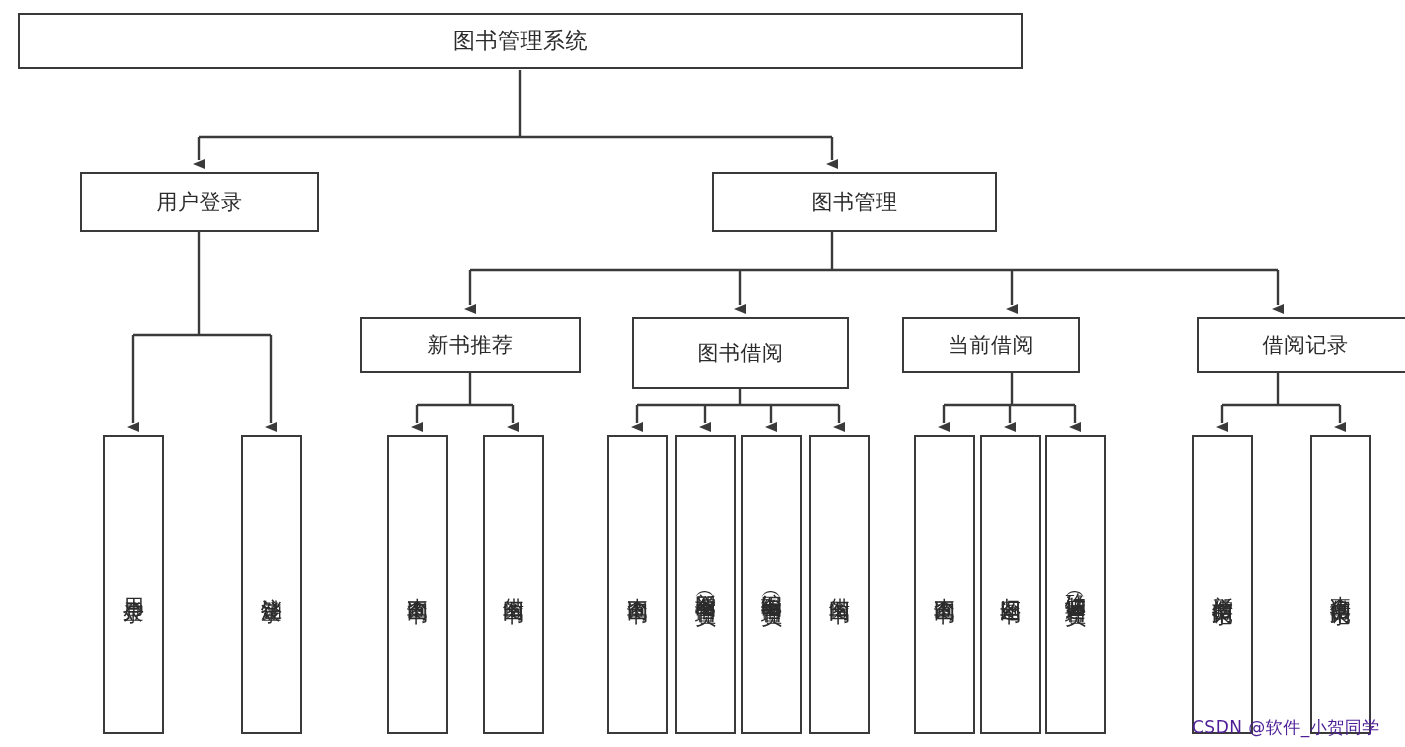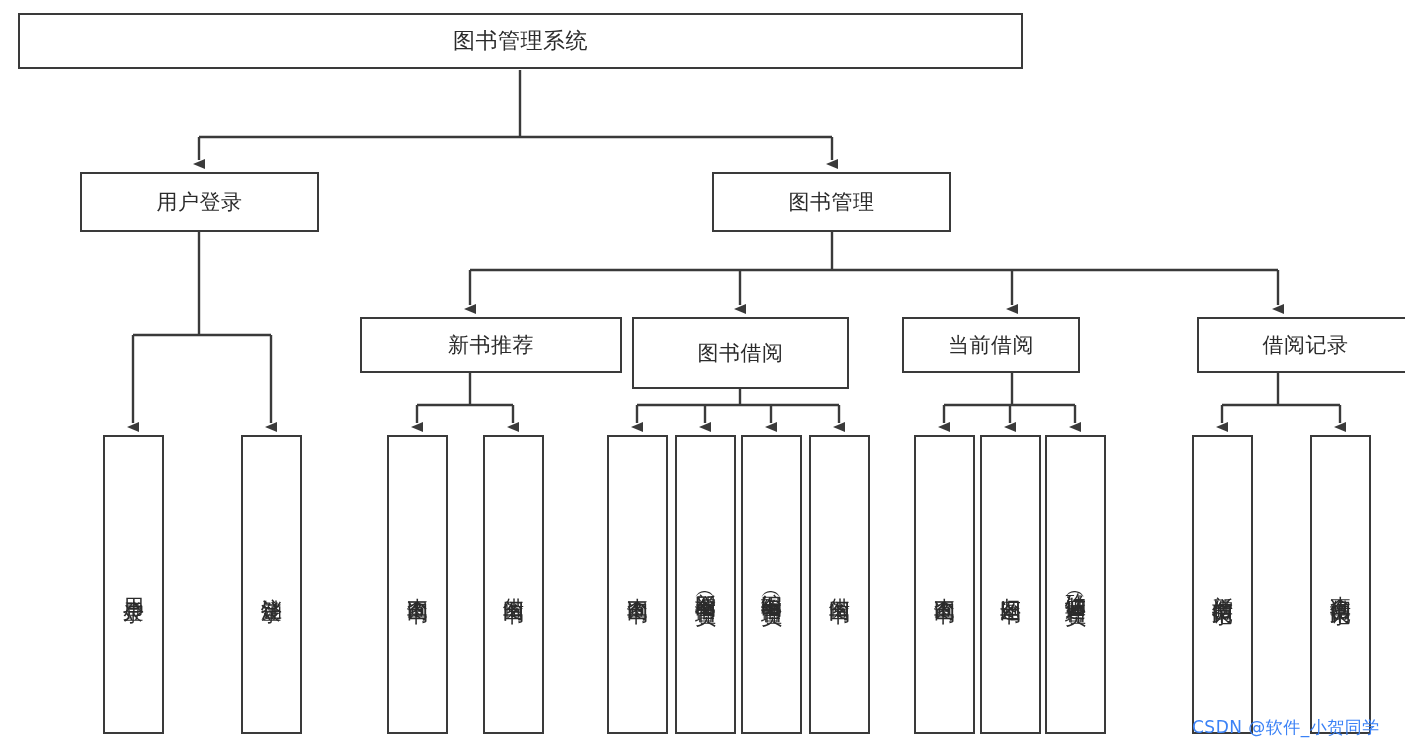--- a/index.html
+++ b/index.html
@@ -56,21 +56,21 @@
   }
   .node.vertical .node-label {
     writing-mode: vertical-rl;
     text-orientation: upright;
     font-size: 21px;
     letter-spacing: 2px;
     line-height: 1.05;
   }
   .watermark {
     position: absolute;
-    color: #3b82f6;
+    color: #4c1d95;
     font-size: 17px;
     letter-spacing: 0.5px;
     white-space: nowrap;
     z-index: 5;
   }
 </style>
 </head>
 <body>
 
 <div id="diagram-canvas">
@@ -125,25 +125,25 @@
     </g>
   </svg>
 
   <div class="node horizontal root" style="left:18px; top:13px; width:1005px; height:56px;">
     <span class="node-label">图书管理系统</span>
   </div>
 
   <div class="node horizontal" style="left:80px; top:172px; width:239px; height:60px;">
     <span class="node-label">用户登录</span>
   </div>
-  <div class="node horizontal" style="left:712px; top:172px; width:239px; height:60px;">
+  <div class="node horizontal" style="left:712px; top:172px; width:285px; height:60px;">
     <span class="node-label">图书管理</span>
   </div>
 
-  <div class="node horizontal" style="left:360px; top:317px; width:262px; height:56px;">
+  <div class="node horizontal" style="left:360px; top:317px; width:221px; height:56px;">
     <span class="node-label">新书推荐</span>
   </div>
   <div class="node horizontal" style="left:632px; top:317px; width:217px; height:72px;">
     <span class="node-label">图书借阅</span>
   </div>
   <div class="node horizontal" style="left:902px; top:317px; width:178px; height:56px;">
     <span class="node-label">当前借阅</span>
   </div>
   <div class="node horizontal" style="left:1170px; top:317px; width:217px; height:56px;margin-left:27px;">
     <span class="node-label">借阅记录</span>

